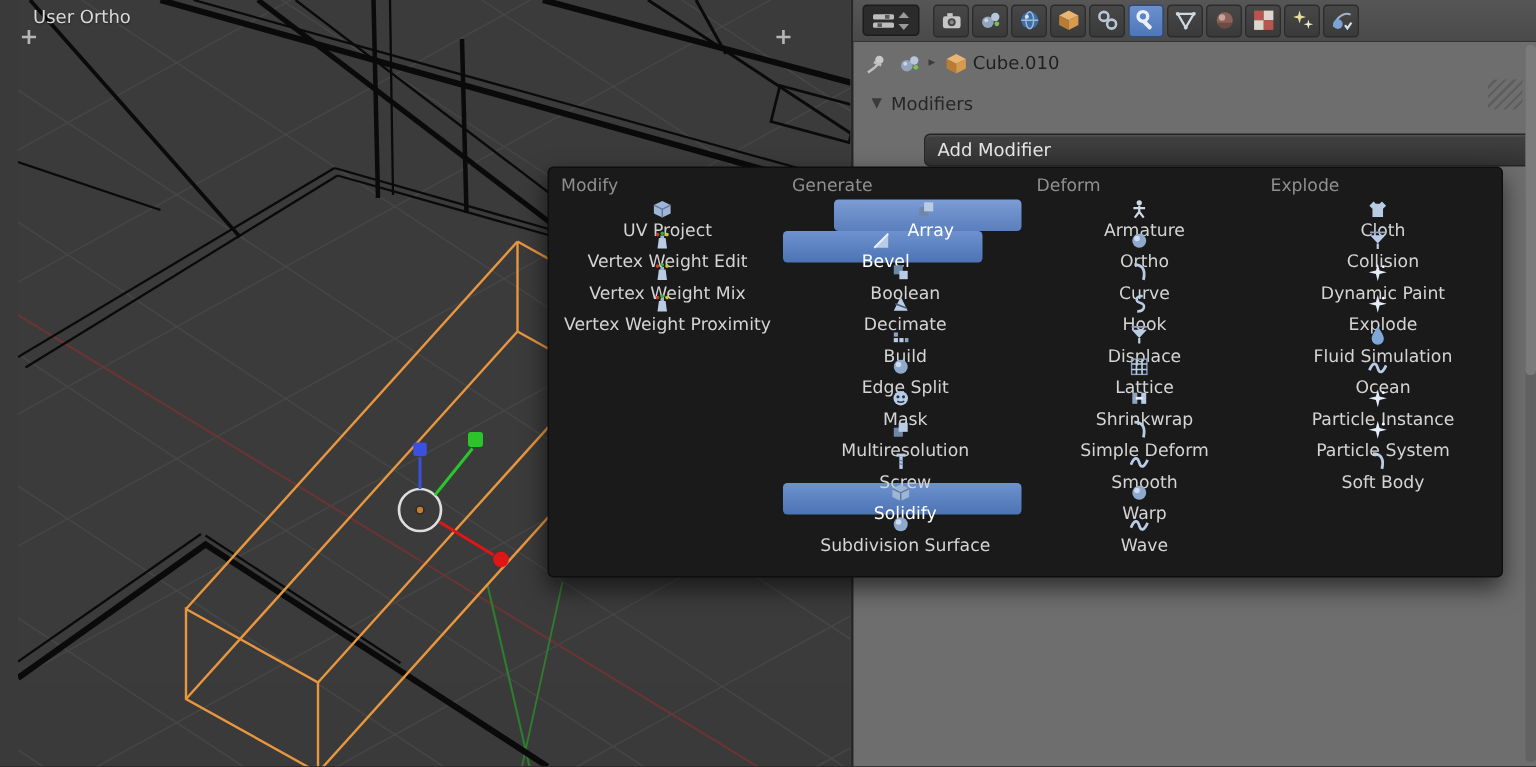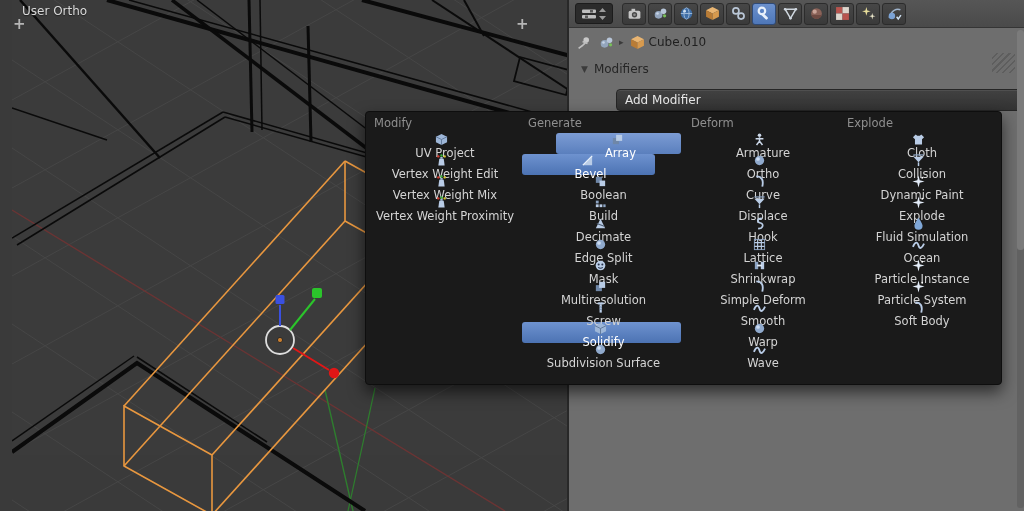--- a/index.html
+++ b/index.html
@@ -415,29 +415,29 @@
           <span class="ml">Bevel</span>
         </div>
         <div class="mi">
           <svg viewBox="0 0 14 14" class="ic">
             <use href="#i-bool"></use>
           </svg>
           <span class="ml">Boolean</span>
         </div>
         <div class="mi">
           <svg viewBox="0 0 14 14" class="ic">
+            <use href="#i-decim"></use>
+          </svg>
+          <span class="ml">Decimate</span>
+        </div>
+        <div class="mi">
+          <svg viewBox="0 0 14 14" class="ic">
             <use href="#i-build"></use>
           </svg>
           <span class="ml">Build</span>
-        </div>
-        <div class="mi">
-          <svg viewBox="0 0 14 14" class="ic">
-            <use href="#i-decim"></use>
-          </svg>
-          <span class="ml">Decimate</span>
         </div>
         <div class="mi">
           <svg viewBox="0 0 14 14" class="ic">
             <use href="#i-sphere"></use>
           </svg>
           <span class="ml">Edge Split</span>
         </div>
         <div class="mi">
           <svg viewBox="0 0 14 14" class="ic">
             <use href="#i-mask"></use>
@@ -484,29 +484,29 @@
           <span class="ml">Ortho</span>
         </div>
         <div class="mi">
           <svg viewBox="0 0 14 14" class="ic">
             <use href="#i-arc"></use>
           </svg>
           <span class="ml">Curve</span>
         </div>
         <div class="mi">
           <svg viewBox="0 0 14 14" class="ic">
+            <use href="#i-hook"></use>
+          </svg>
+          <span class="ml">Hook</span>
+        </div>
+        <div class="mi">
+          <svg viewBox="0 0 14 14" class="ic">
             <use href="#i-funnel"></use>
           </svg>
           <span class="ml">Displace</span>
-        </div>
-        <div class="mi">
-          <svg viewBox="0 0 14 14" class="ic">
-            <use href="#i-hook"></use>
-          </svg>
-          <span class="ml">Hook</span>
         </div>
         <div class="mi">
           <svg viewBox="0 0 14 14" class="ic">
             <use href="#i-grid"></use>
           </svg>
           <span class="ml">Lattice</span>
         </div>
         <div class="mi">
           <svg viewBox="0 0 14 14" class="ic">
             <use href="#i-clamp"></use>

